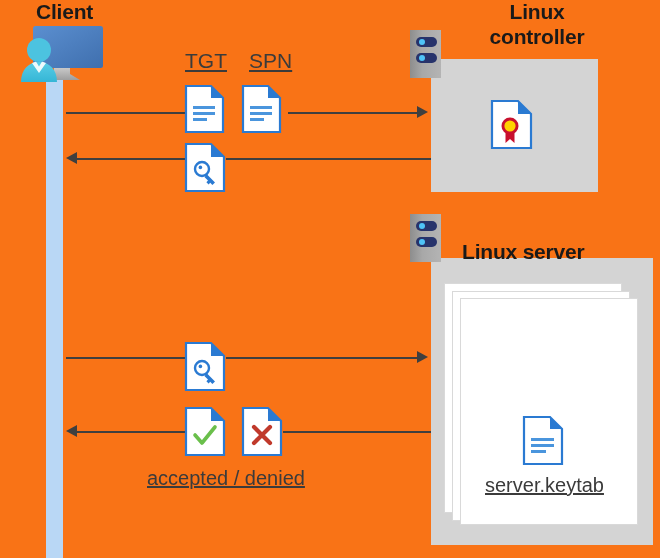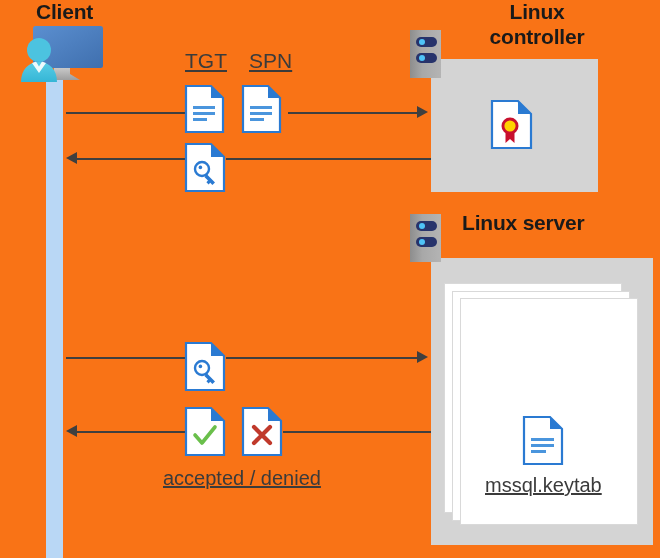--- a/index.html
+++ b/index.html
@@ -138,39 +138,39 @@
 
   <div class="abs panel-gray" style="left:431px; top:258px; width:222px; height:287px;"></div>
 
   <div class="abs server-rack-body" style="left:410px; top:214px; width:31px; height:48px;">
     <div class="rack-slot" style="left:6px; top:7px; width:21px; height:10px;"></div>
     <div class="rack-led" style="left:9px; top:9.4px; width:6px; height:6px;"></div>
     <div class="rack-slot" style="left:6px; top:23px; width:21px; height:10px;"></div>
     <div class="rack-led" style="left:9px; top:25.4px; width:6px; height:6px;"></div>
   </div>
 
-  <div class="abs title-bold" style="left:462px; top:211px; font-size:21px;">Linux server</div>
+  <div class="abs title-bold" style="left:462px; top:240px; font-size:21px;">Linux server</div>
 
   <div class="abs card" style="left:444px; top:283px; width:176px; height:228px;"></div>
   <div class="abs card" style="left:452px; top:291px; width:176px; height:228px;"></div>
   <div class="abs card" style="left:460px; top:298px; width:176px; height:225px;"></div>
 
 
 
   <div class="abs" style="left:523px; top:416px; width:40px; height:49px;">
     <svg width="40" height="49" viewBox="0 0 40 49">
       <path d="M1 1 h26 l12 12 v35 h-38 z" fill="#ffffff" stroke="#2a7ad2" stroke-width="2.2"></path>
       <path d="M27 1 l12 12 h-12 z" fill="#2a7ad2"></path>
       <rect x="8" y="22" width="23" height="3" fill="#4a95dd"></rect>
       <rect x="8" y="28" width="23" height="3" fill="#4a95dd"></rect>
       <rect x="8" y="34" width="15" height="3" fill="#4a95dd"></rect>
     </svg>
   </div>
 
-  <div class="abs label-plain" style="left:485px; top:474px; font-size:20px;">mssql.keytab</div>
+  <div class="abs label-plain" style="left:485px; top:474px; font-size:20px;">server.keytab</div>
 
   <div class="abs label-plain" style="left:185px; top:49px; font-size:21px;">TGT</div>
   <div class="abs label-plain" style="left:241px; top:49px; font-size:21px;margin-left:8px;">SPN</div>
 
   <div class="abs line" style="left:66px; top:112px; width:120px;"></div>
   <div class="abs line" style="left:288px; top:112px; width:130px;"></div>
   <div class="abs arrowhead arrow-right" style="left:417px; top:106px;"></div>
 
   <div class="abs" style="left:185px; top:85px; width:39px; height:48px;">
     <svg width="39" height="48" viewBox="0 0 39 48">
@@ -233,15 +233,15 @@
   </div>
 
   <div class="abs" style="left:242px; top:407px; width:40px; height:49px;">
     <svg width="40" height="49" viewBox="0 0 40 49">
       <path d="M1 1 h25 l13 13 v34 h-38 z" fill="#ffffff" stroke="#2a7ad2" stroke-width="2.2"></path>
       <path d="M26 1 l13 13 h-13 z" fill="#2a7ad2"></path>
       <path d="M12 20 l16 16 M28 20 l-16 16" fill="none" stroke="#c0392b" stroke-width="4.2" stroke-linecap="round"></path>
     </svg>
   </div>
 
-  <div class="abs label-plain" style="left:163px; top:467px; font-size:20px;">accepted / denied</div>
+  <div class="abs label-plain" style="left:147px; top:467px; font-size:20px;">accepted / denied</div>
 
 </div>
 
 </body></html>

